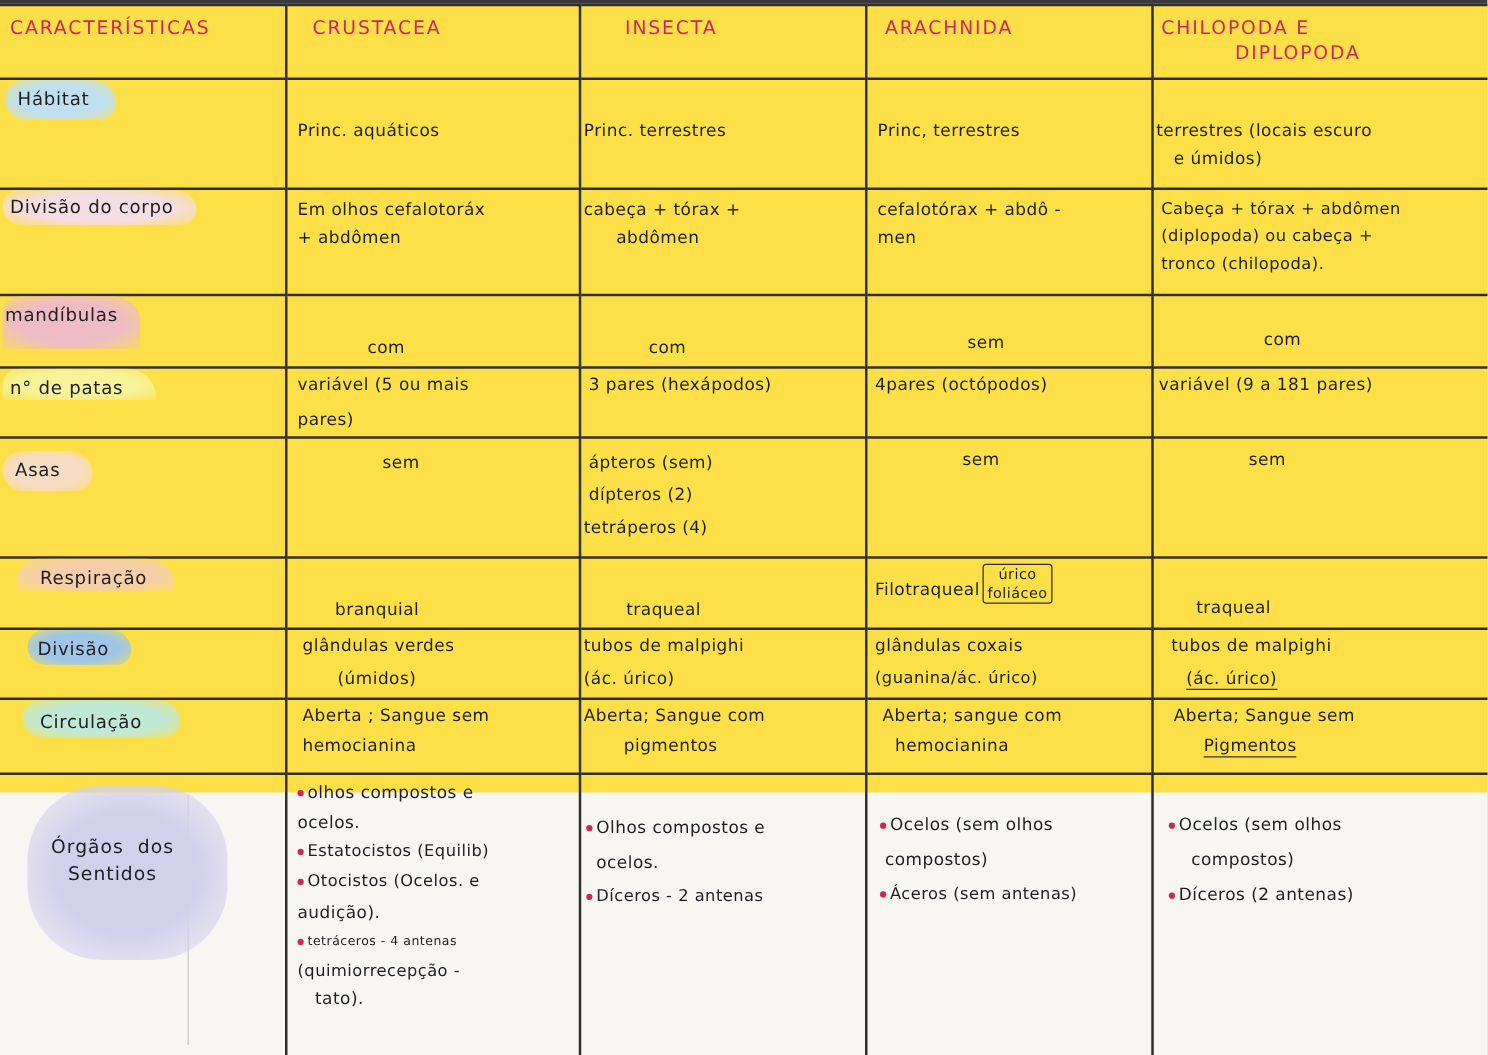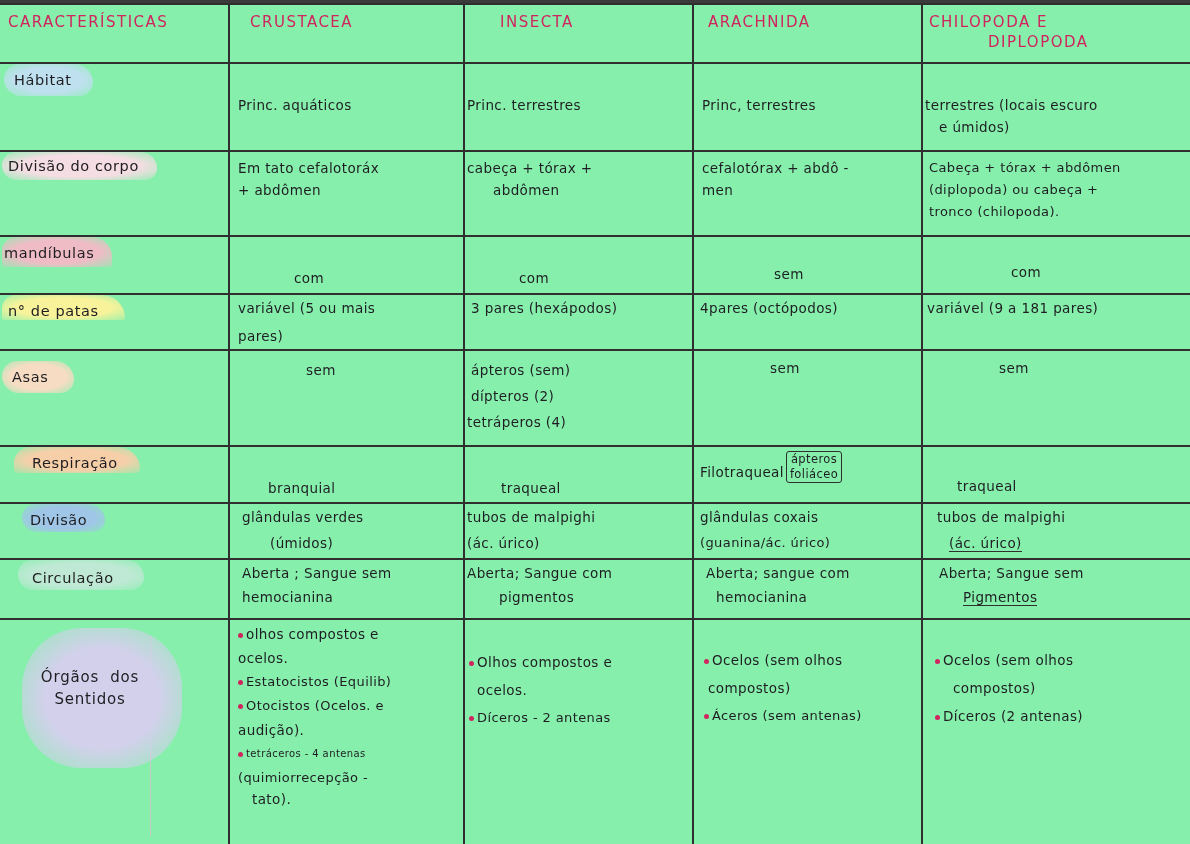--- a/index.html
+++ b/index.html
@@ -3,22 +3,22 @@
   <meta charset="utf-8">
   <style>
     html, body { margin: 0; padding: 0; }
     body {
       width: 1190px; height: 844px; overflow: hidden;
       background: #f7f6f3;
       font-family: "DejaVu Sans", sans-serif;
       color: #1e1e22;
     }
     .sheet {
-      position: relative; width: 1190px; height: 844px;
-      background: #86efac;
+      position: relative; width: 1190px; height: 634px;
+      background: #fde047;
     }
     .top-edge {
       position: absolute; left: 0; top: 0; width: 1190px; height: 3px; background: #3a3a3a;
     }
     table.grid {
       position: absolute; left: 0; top: 3px;
       width: 1194px;
       border-collapse: collapse;
       table-layout: fixed;
     }
@@ -146,42 +146,42 @@
       </td>
     </tr>
 
     <tr style="height:85px">
       <td>
         <div class="lbl-wrap">
               <span class="lbl hl-pink" style="padding:6px 18px 6px 6px">Divisão do corpo</span>
             </div>
       </td>
       <td>
-        <div class="cell" style="padding-top:5px;padding-left:8px">Em tato cefalotoráx</div>
+        <div class="cell" style="padding-top:5px;padding-left:8px">Em olhos cefalotoráx</div>
         <div class="cell" style="padding-left:8px">+ abdômen</div>
       </td>
       <td>
         <div class="cell" style="padding-top:5px;padding-left:2px">cabeça + tórax +</div>
         <div class="cell" style="padding-left:28px">abdômen</div>
       </td>
       <td>
         <div class="cell" style="padding-top:5px;padding-left:8px">cefalotórax + abdô -</div>
         <div class="cell" style="padding-left:8px">men</div>
       </td>
       <td>
         <div class="cell" style="padding-top:5px;padding-left:6px;font-size:13px">Cabeça + tórax + abdômen</div>
         <div class="cell" style="padding-left:6px;font-size:13px">(diplopoda) ou cabeça +</div>
         <div class="cell" style="padding-left:6px;font-size:13px">tronco (chilopoda).</div>
       </td>
     </tr>
 
     <tr style="height:58px">
       <td>
         <div class="lbl-wrap" style="align-items:flex-end">
-              <span class="lbl hl-rose" style="padding:8px 18px 6px 2px;border-radius:14px 20px 2px 2px">mandíbulas</span>
+              <span class="lbl hl-rose" style="padding:8px 18px 18px 2px;border-radius:14px 20px 2px 2px">mandíbulas</span>
             </div>
       </td>
       <td>
             <div class="cell" style="padding-top:30px;padding-left:64px">com</div>
           </td>
       <td>
             <div class="cell" style="padding-top:30px;padding-left:54px">com</div>
           </td>
       <td>
             <div class="cell" style="padding-top:26px;padding-left:80px">sem</div>
@@ -241,21 +241,21 @@
             </div>
       </td>
       <td>
             <div class="cell" style="padding-top:30px;padding-left:38px">branquial</div>
           </td>
       <td>
             <div class="cell" style="padding-top:30px;padding-left:36px">traqueal</div>
           </td>
       <td>
         <div class="cell" style="padding-top:4px;padding-left:6px">
-          <span style="vertical-align:bottom;line-height:22px">Filotraqueal</span><span class="bracket" style="margin-left:2px"><span style="display:block">ápteros</span><span style="display:block">foliáceo</span></span>
+          <span style="vertical-align:bottom;line-height:22px">Filotraqueal</span><span class="bracket" style="margin-left:2px"><span style="display:block">úrico</span><span style="display:block">foliáceo</span></span>
         </div>
       </td>
       <td>
             <div class="cell" style="padding-top:28px;padding-left:34px">traqueal</div>
           </td>
     </tr>
 
     <tr style="height:56px">
       <td>
         <div class="lbl-wrap" style="align-items:flex-end">

